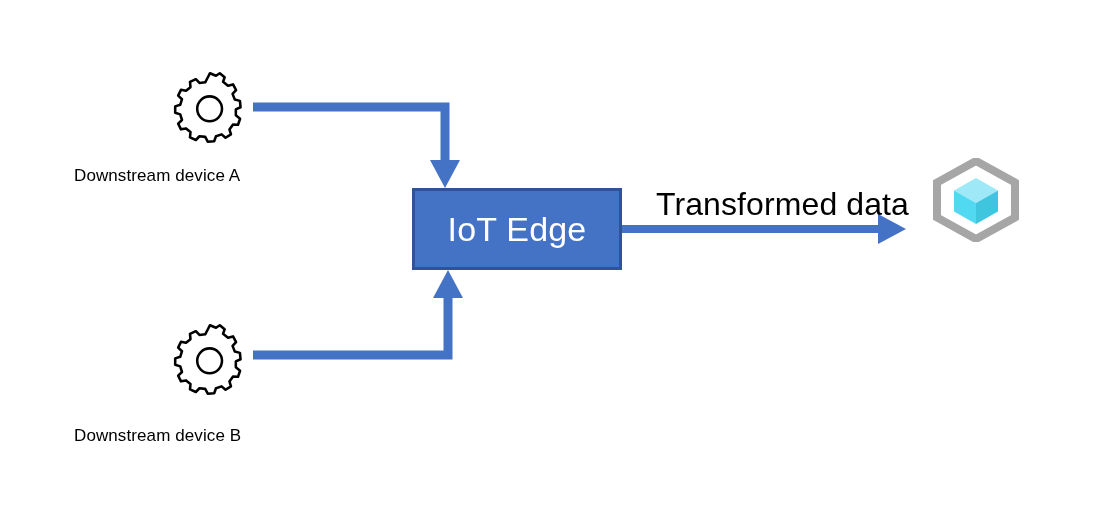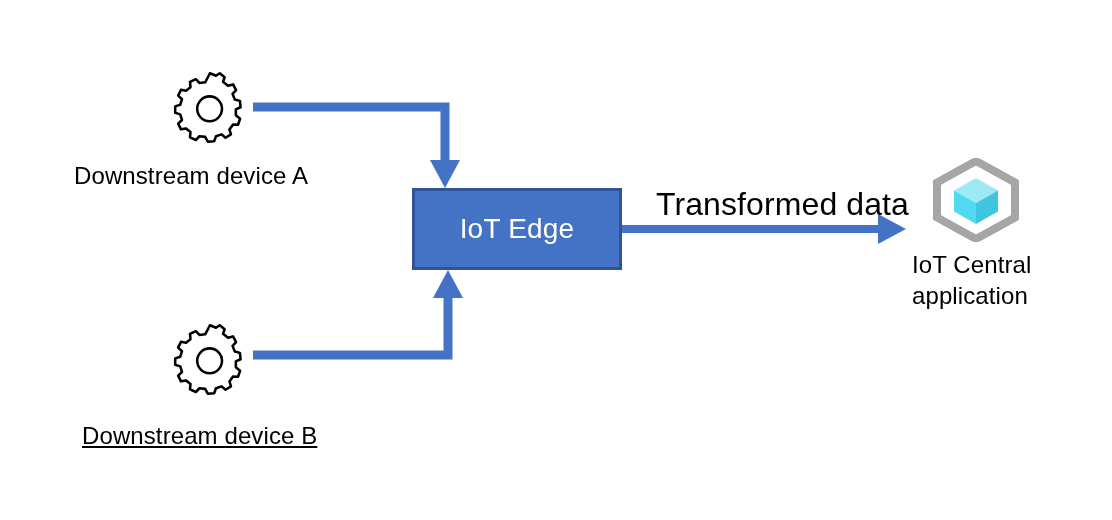--- a/index.html
+++ b/index.html
@@ -20,33 +20,32 @@
   .layer-svg {
     position: absolute;
     left: 0;
     top: 0;
     width: 1112px;
     height: 520px;
   }
   .node-label {
     position: absolute;
     color: #000000;
-    font-size: 24px;
+    font-size: 17px;
     line-height: 32px;
     white-space: pre;
     letter-spacing: 0.1px;
   }
   #label-device-a {
     left: 74px;
     top: 160px;
   }
   #label-device-b {
-    left: 82px;
+    left: 74px;
     top: 420px;
-    text-decoration: underline;
   }
   #label-iot-central {
     left: 912px;
     top: 249px;
     line-height: 31px;
     white-space: pre-line;
     text-align: left;
   }
   #label-transformed-data {
     left: 656px;
@@ -61,21 +60,21 @@
     height: 82px;
     background: #4472C4;
     border: 3px solid #2E5496;
     box-sizing: border-box;
     display: flex;
     align-items: center;
     justify-content: center;
   }
   #iot-edge-box-label {
     color: #FFFFFF;
-    font-size: 28px;
+    font-size: 34px;
     letter-spacing: 0.2px;
   }
   .icon-box {
     position: absolute;
   }
   #gear-icon-a-wrap { left: 170px; top: 70px; width: 80px; height: 80px; }
   #gear-icon-b-wrap { left: 170px; top: 322px; width: 80px; height: 80px; }
   #iot-central-icon-wrap { left: 930px; top: 158px; width: 92px; height: 84px; }
 </style>
 </head>
@@ -149,18 +148,16 @@
   </div>
 
   <div id="iot-edge-box">
     <span id="iot-edge-box-label">IoT Edge</span>
   </div>
 
   <div class="node-label" id="label-device-a">Downstream device A</div>
 
   <div class="node-label" id="label-device-b">Downstream device B</div>
 
-  <div class="node-label" id="label-iot-central">IoT Central
-application</div>
 
   <div class="node-label" id="label-transformed-data">Transformed data</div>
 
 </div>
 
 </body></html>

